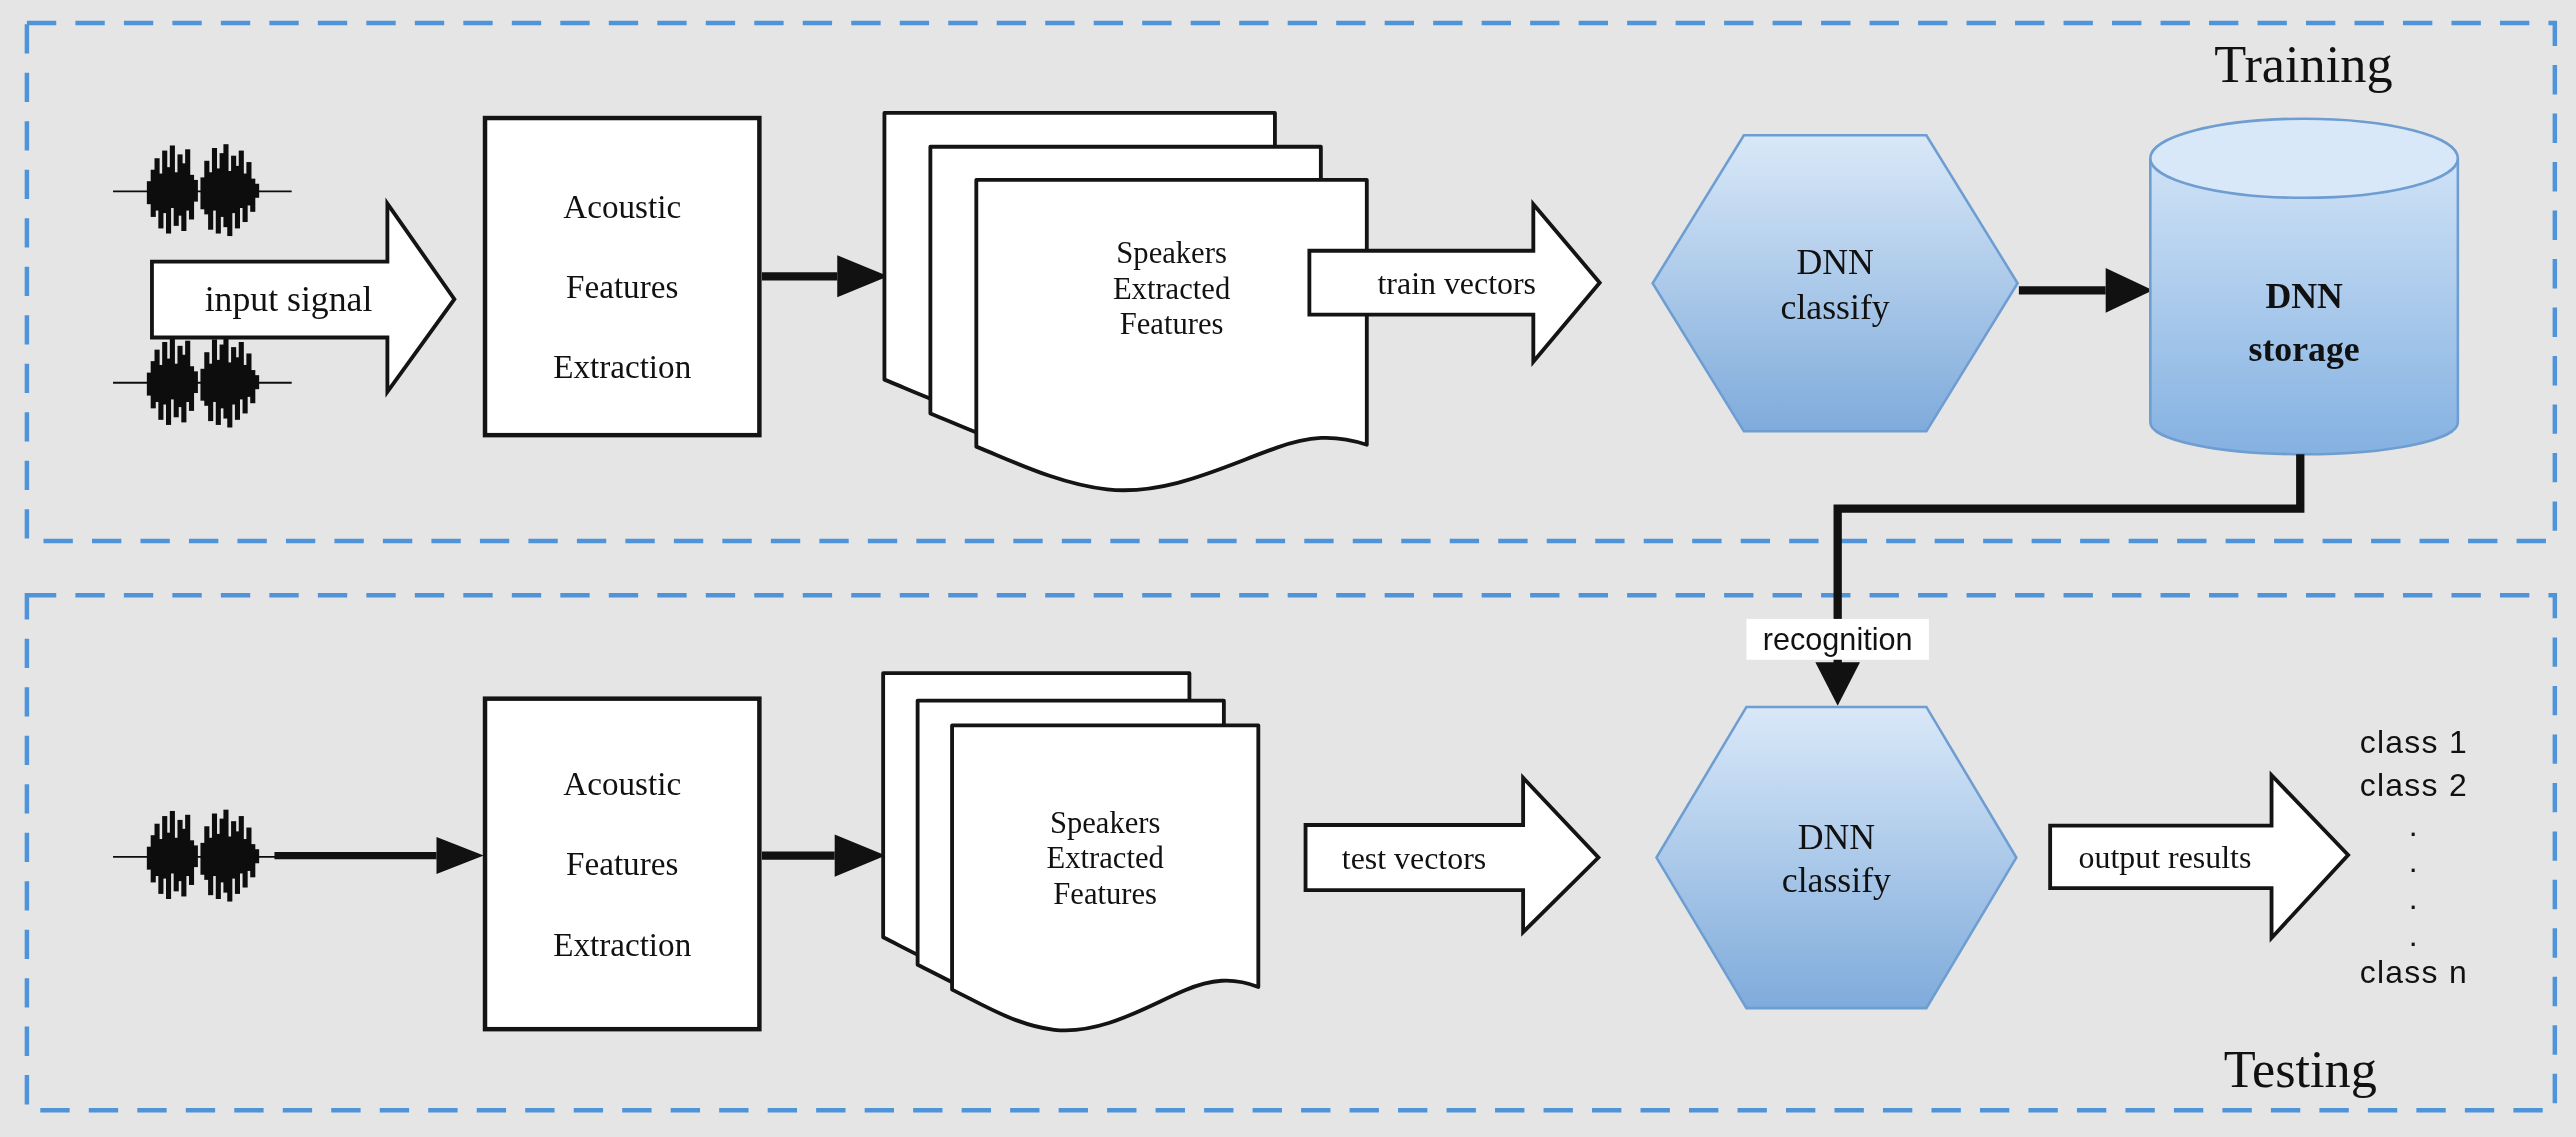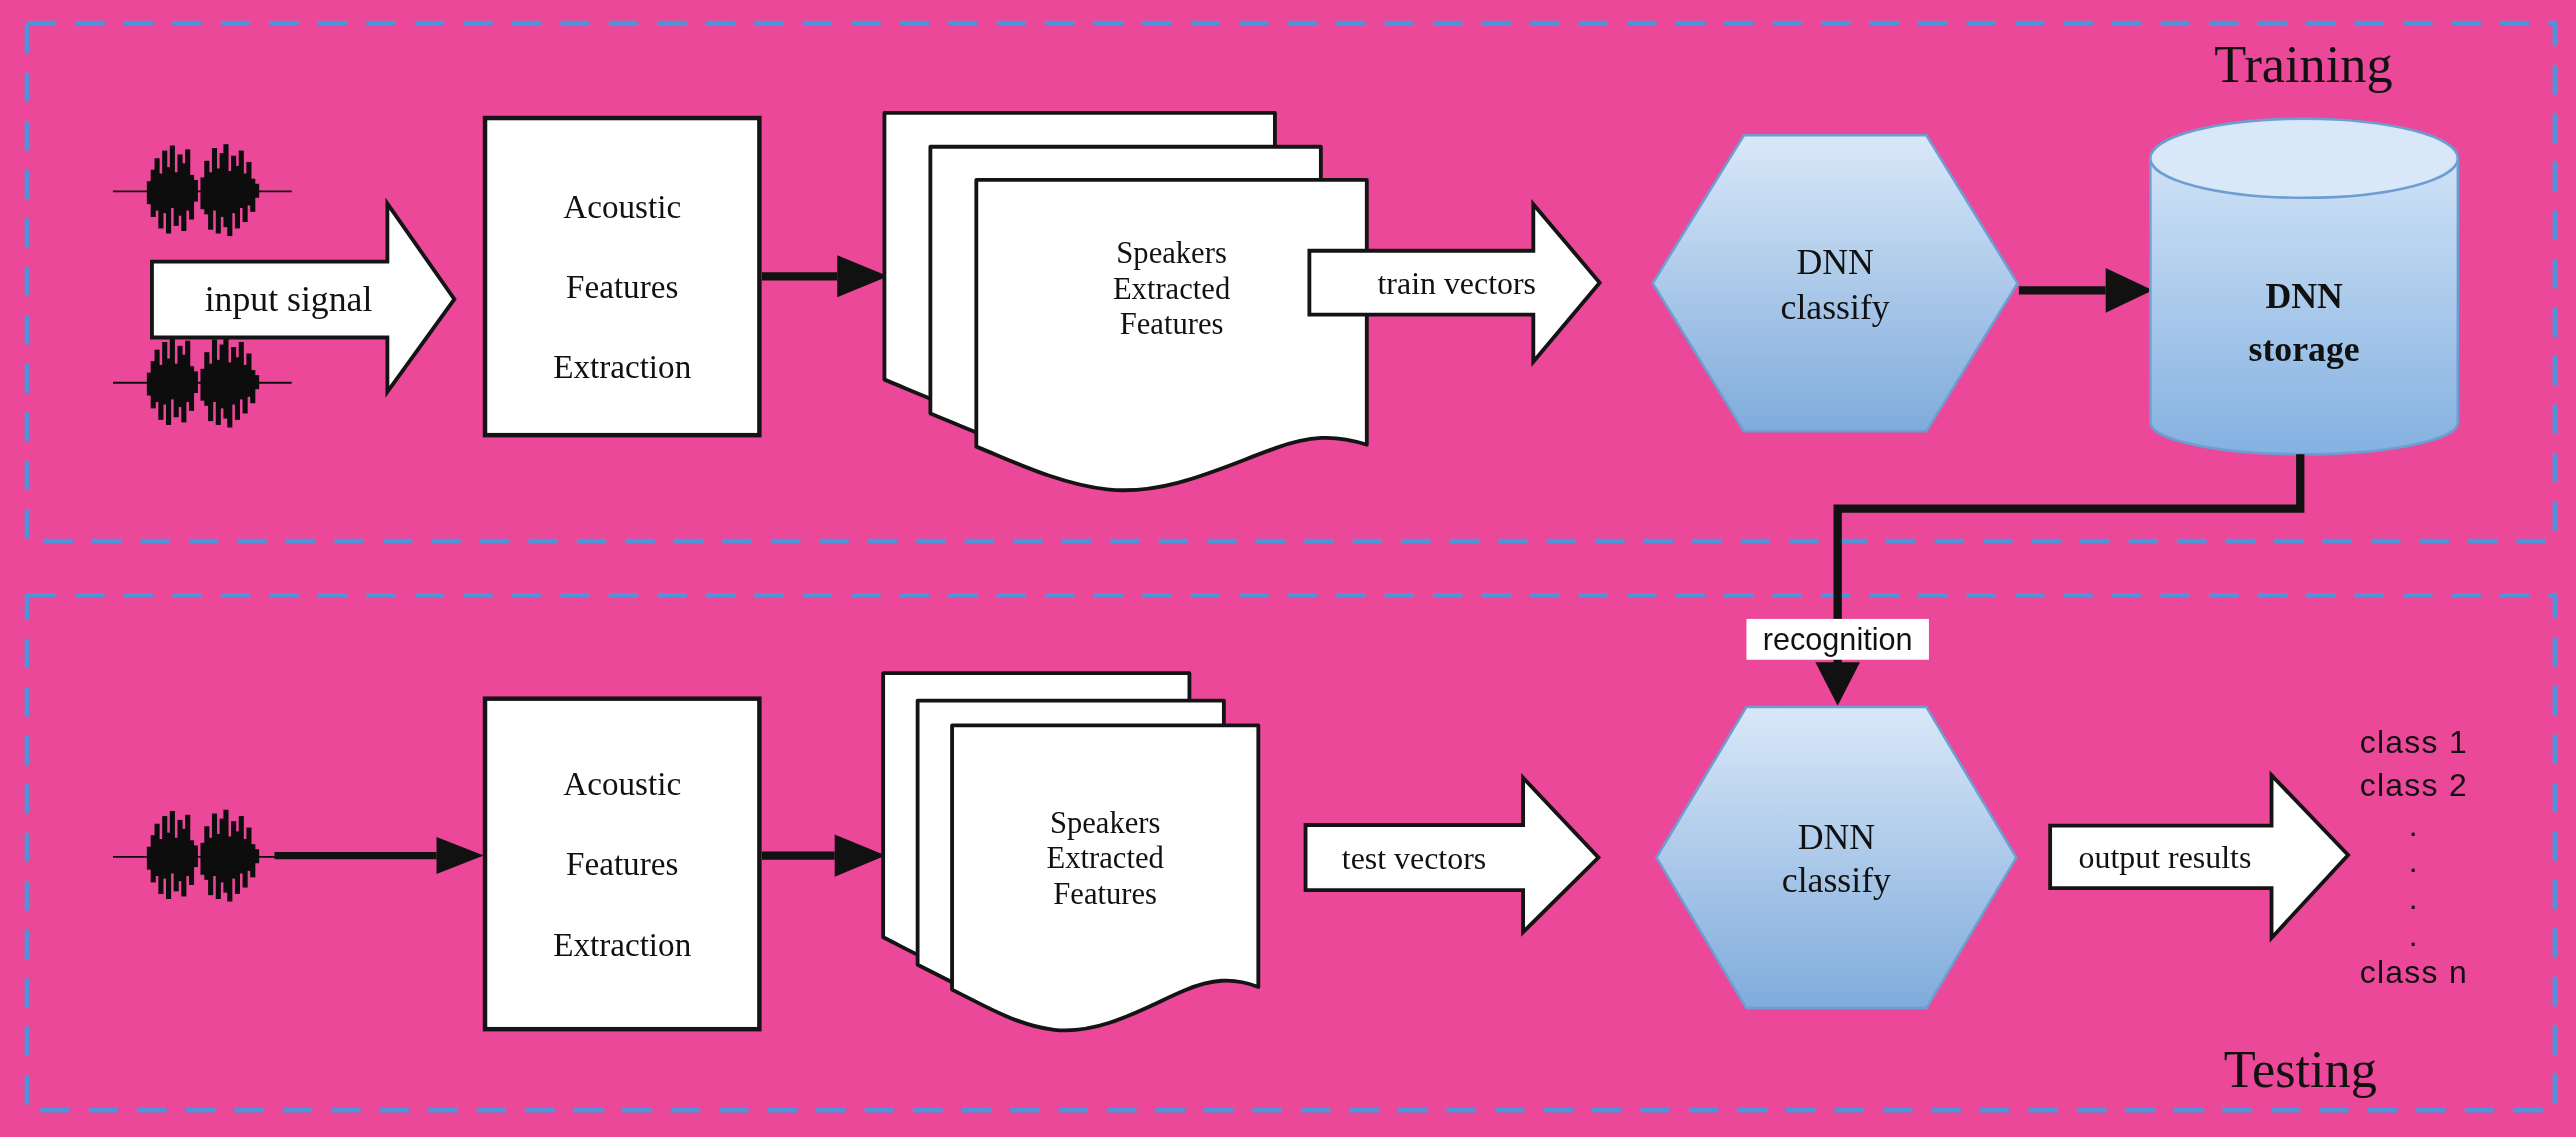--- a/index.html
+++ b/index.html
@@ -1,16 +1,16 @@
 <!DOCTYPE html>
 <html style="--container-dash: #4f94d8; --shape-fill-top: #d9e8f8; --shape-fill-bottom: #7fabdb; --shape-stroke: #6d9dd1;font-size:10.2px"><head>
 <meta charset="utf-8">
 <style>
   html,body{margin:0;padding:0;background:#ffffff;}
-  .canvas{position:relative;width:2576px;height:1137px;background:#ec4899;overflow:hidden;}
+  .canvas{position:relative;width:2576px;height:1137px;background:#e5e5e5;overflow:hidden;}
   svg{display:block;}
   text{fill:#111;}
   .serif{font-family:"Liberation Serif","DejaVu Serif",serif;}
   .sans{font-family:"Liberation Sans","DejaVu Sans",sans-serif;}
   .section-label{font-size:82px;}
   .box-label{font-size:52px;}
   .doc-label{font-size:48px;}
   .hex-label{font-size:56px;}
   .storage-label{font-size:56px;font-weight:bold;}
   .big-arrow-label{font-size:56px;}

